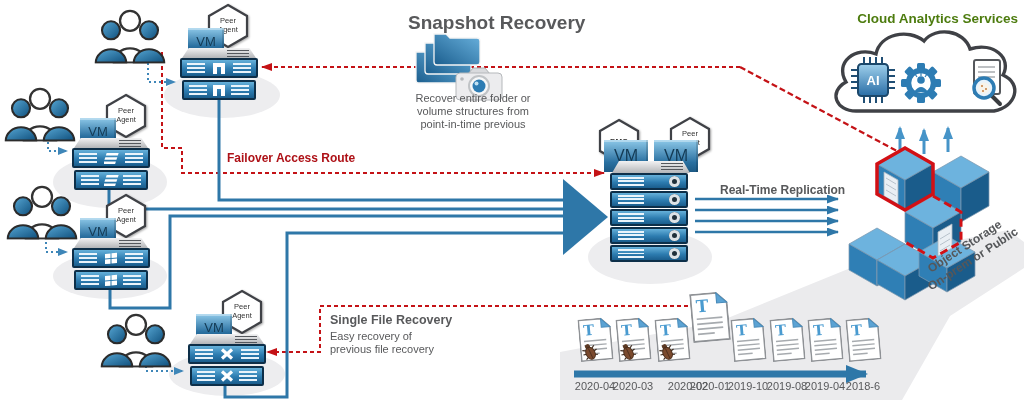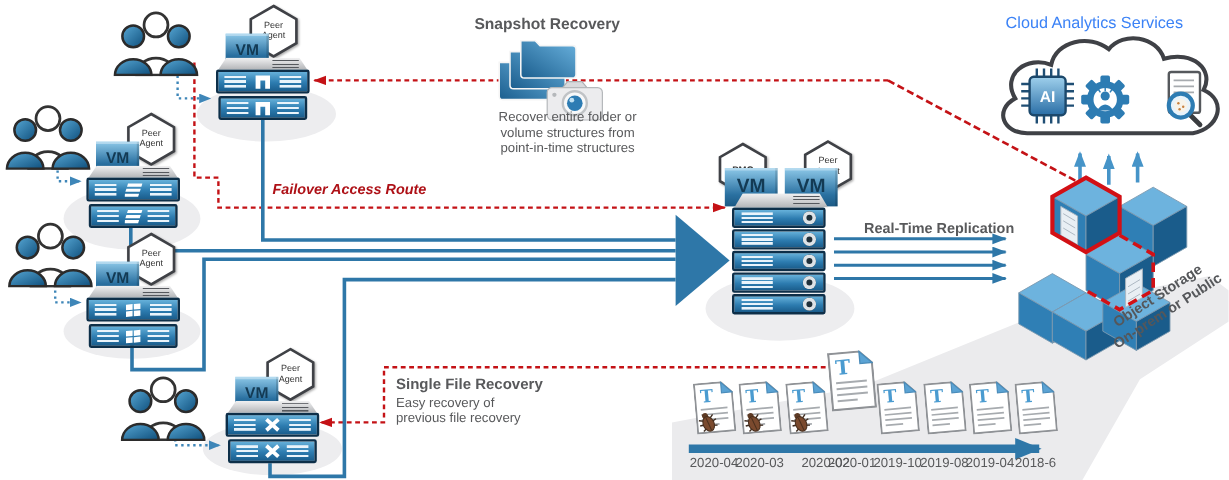--- a/index.html
+++ b/index.html
@@ -4,33 +4,33 @@
 <style>
   html,body{margin:0;padding:0;background:#fff;}
   *{box-sizing:border-box;}
   #stage{position:relative;width:1024px;height:400px;background:#fff;overflow:hidden;
          font-family:"Liberation Sans",sans-serif;}
   #bg{position:absolute;left:0;top:0;z-index:0;}
   .abs{position:absolute;z-index:2;}
   .label{position:absolute;z-index:3;white-space:nowrap;}
   .lbl-gray-bold{font-weight:bold;font-size:12px;color:#58595b;}
   .lbl-gray{font-size:11px;color:#58595b;line-height:13px;}
-  .lbl-red{font-weight:bold;font-size:12px;color:#ae1117;font-style:italic;}
+  .lbl-red{font-weight:bold;font-size:12px;color:#ae1117;}
   .lbl-dark{font-weight:bold;font-size:15px;color:#414042;}
   .cluster{position:absolute;width:80px;height:100px;z-index:2;}
   .platform{position:absolute;height:10px;background:linear-gradient(180deg,#f2f2f3,#b3b5b8);
             clip-path:polygon(9% 0,91% 0,100% 100%,0 100%);}
   .vents{position:absolute;right:9%;top:2px;width:22px;height:7px;
          background:repeating-linear-gradient(180deg,#55585d 0 1px,transparent 1px 3px);}
   .rack-unit{position:absolute;width:78px;height:20px;border:2px solid #0d2f49;border-radius:2px;
              background:linear-gradient(180deg,#66b1da 0%,#2d7cb0 55%,#1a5d8c 100%);
              display:flex;align-items:center;justify-content:space-between;padding:0 5px;}
   .bars{width:18px;height:10px;background:repeating-linear-gradient(180deg,#eaf4fb 0 2px,transparent 2px 4px);}
   .logo{width:16px;height:14px;display:flex;align-items:center;justify-content:center;}
-  .vm-flag{position:absolute;width:36px;height:26px;color:#133a54;font-weight:bold;font-size:13px;
+  .vm-flag{position:absolute;width:36px;height:26px;color:#133a54;font-weight:normal;font-size:13px;
            display:flex;align-items:center;justify-content:center;
            background:linear-gradient(180deg,#8ec9e9,#2a70a0 70%,#1c5a85);
            box-shadow:inset 0 2px 0 rgba(255,255,255,.35), inset -2px 0 0 rgba(0,0,0,.15);}
   .vm-flag.big{width:44px;height:32px;font-size:16px;}
   .hexbadge{position:absolute;filter:drop-shadow(1px 1px 1px rgba(0,0,0,.35));}
   .dc-unit{position:absolute;width:78px;height:17px;border:2px solid #0d2f49;border-radius:2px;
            background:linear-gradient(180deg,#66b1da 0%,#2d7cb0 55%,#1a5d8c 100%);
            display:flex;align-items:center;justify-content:space-between;padding:0 6px;}
   .dc-bars{width:26px;height:9px;background:repeating-linear-gradient(180deg,#eaf4fb 0 2px,transparent 2px 3.5px);}
   .dc-dot{width:11px;height:11px;border-radius:50%;background:#20303a;box-shadow:inset 0 0 0 3px #dde3e7;}
@@ -386,51 +386,51 @@
     <div class="dc-unit" style="left:18px;top:115px">
         <div class="dc-bars"></div>
         <div class="dc-dot"></div>
       </div>
     <div class="dc-unit" style="left:18px;top:133px">
         <div class="dc-bars"></div>
         <div class="dc-dot"></div>
       </div>
   </div>
 
-  <div class="label lbl-gray-bold" style="left:386px;top:12px;width:140px;text-align:center;font-size:13px">Snapshot Recovery</div>
+  <div class="label lbl-gray-bold" style="left:408px;top:12px;width:140px;text-align:center;font-size:19px">Snapshot Recovery</div>
   <svg class="abs" style="left:414px;top:30px" width="100" height="72" viewBox="0 0 100 72">
     <g stroke="#f5f5f5" stroke-width="1.3">
       <path d="M2,22 h12 l4,4 h27 q3,0 3,3 v21 q0,3 -3,3 h-40 q-3,0 -3,-3 z" fill="url(#fgrad)"></path>
       <path d="M11,13 h12 l4,4 h27 q3,0 3,3 v21 q0,3 -3,3 h-40 q-3,0 -3,-3 z" fill="url(#fgrad)"></path>
       <path d="M20,4 h12 l4,4 h27 q3,0 3,3 v21 q0,3 -3,3 h-40 q-3,0 -3,-3 z" fill="url(#fgrad)"></path>
     </g>
     <g>
       <path d="M54,44 l5,-6 h12 l5,6 z" fill="#d9dadd" stroke="#aeb1b4"></path>
       <rect x="42" y="43" width="46" height="27" rx="4" fill="#ececee" stroke="#b5b8bb"></rect>
       <circle cx="65" cy="56" r="10" fill="#f7f8f9" stroke="#c0c3c6" stroke-width="2"></circle>
       <circle cx="65" cy="56" r="6.5" fill="#2d7cb3"></circle>
       <circle cx="62.5" cy="53.5" r="2" fill="#bfe0f2"></circle>
       <circle cx="48" cy="49" r="1.8" fill="#b5b8bb"></circle>
     </g>
   </svg>
   <div class="label lbl-gray" style="left:398px;top:92px;width:150px;text-align:center">
     <div>Recover entire folder or</div>
     <div>volume structures from</div>
-    <div>point-in-time structures</div>
+    <div>point-in-time previous</div>
   </div>
 
   <div class="label lbl-red" style="left:227px;top:151px">Failover Access Route</div>
   <div class="label lbl-gray-bold" style="left:720px;top:183px">Real-Time Replication</div>
   <div class="label lbl-gray-bold" style="left:330px;top:313px;font-size:12.5px">Single File Recovery</div>
   <div class="label lbl-gray" style="left:330px;top:330px">
     <div>Easy recovery of</div>
     <div>previous file recovery</div>
   </div>
 
-  <div class="label" style="left:838px;top:11px;width:180px;text-align:left;font-weight:normal;font-size:13.5px;color:#3b82f6">Cloud Analytics Services</div>
+  <div class="label" style="left:838px;top:11px;width:180px;text-align:right;font-weight:bold;font-size:13.5px;color:#4d7c0f">Cloud Analytics Services</div>
   <svg class="abs" style="left:824px;top:16px" width="204" height="104" viewBox="0 0 204 104">
     <defs>
       <linearGradient id="cg" x1="0" y1="0" x2="0" y2="1">
         <stop offset="0" stop-color="#9fd0ec"></stop>
           <stop offset="1" stop-color="#2a6ea6"></stop>
       </linearGradient>
     </defs>
     <path d="M32,95 C12,95 4,76 22,66 C10,46 32,30 52,38 C56,18 84,12 100,25 C112,10 140,14 146,33 C170,26 188,42 179,59 C199,68 192,91 170,95 Z" fill="#fff" stroke="#3f4146" stroke-width="3.4"></path>
     <g>
       <g stroke="#1f4e74" stroke-width="2">

